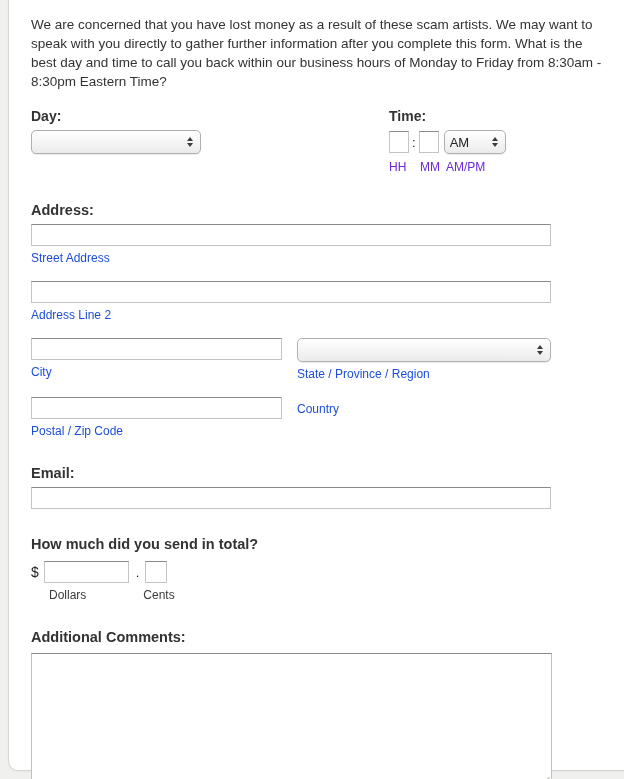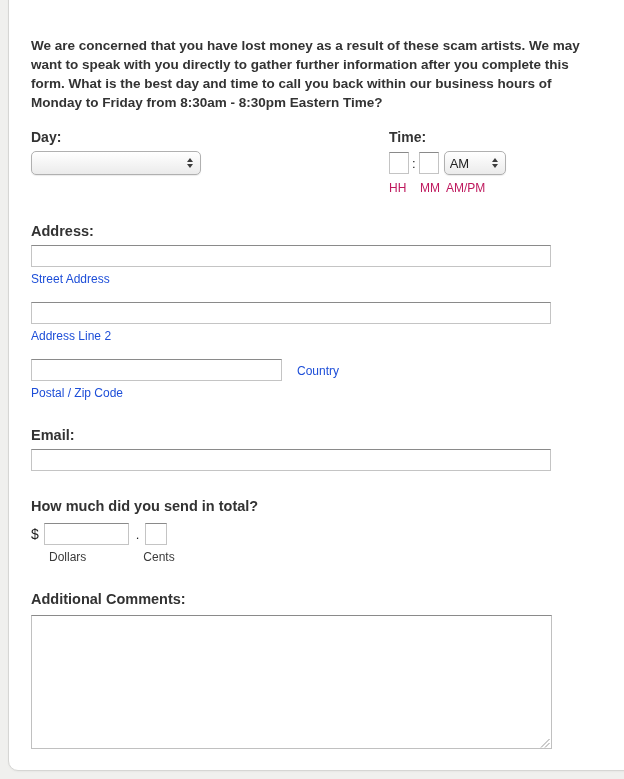--- a/index.html
+++ b/index.html
@@ -18,26 +18,25 @@
     border: 1px solid #d6d6d4;
     border-radius: 10px;
     box-shadow: 0 1px 2px rgba(0,0,0,0.04);
   }
   .content {
     padding: 26px 0 0 22px;
     width: 566px;
   }
   .intro {
     font-size: 13.5px;
-    font-weight: bold;
+    font-weight: normal;
     line-height: 19px;
     color: #333;
     width: 572px;
     margin-bottom: 17px;
-    margin-top: 21px;
   }
   .lbl {
     font-size: 14px;
     font-weight: bold;
     color: #333;
     margin-bottom: 6px;
   }
   .heading {
     font-size: 14.5px;
     font-weight: bold;
@@ -89,21 +88,21 @@
   .tri-up   { border-bottom: 4.5px solid #3c3c3c; }
   .tri-down { border-top: 4.5px solid #3c3c3c; }
 
   .daytime { display: flex; margin-bottom: 28px; }
   .day-col { width: 358px; }
   .sel-day { width: 170px; }
   .time-widgets { display: flex; align-items: center; }
   .txt-tiny { width: 20px; height: 22px; padding: 0 2px; text-align: center; }
   .colon { font-size: 13px; color: #222; margin: 0 3px; }
   .sel-ampm { width: 62px; margin-left: 5px; }
-  .time-sub { display: flex; font-size: 12px; color: #be185d; margin-top: 6px; }
+  .time-sub { display: flex; font-size: 12px; color: #6d28d9; margin-top: 6px; }
   .time-sub .hh { width: 31px; }
   .time-sub .mm { width: 26px; }
 
   .field-group { margin-bottom: 16px; }
   .cols { display: flex; gap: 15px; }
   .col-l { width: 251px; }
   .col-r { width: 254px; }
   .col-l .txt, .col-r .sel { width: 100%; }
 
   .section-gap { margin-top: 27px; }
@@ -181,20 +180,38 @@
     <div class="field-group">
       <input type="text" class="txt w-full" value="" style="">
       <div class="sublabel">Street Address</div>
     </div>
 
     <div class="field-group">
       <input type="text" class="txt w-full" value="" style="">
       <div class="sublabel">Address Line 2</div>
     </div>
 
+    <div class="cols field-group">
+      <div class="col-l">
+        <input type="text" class="txt" value="" style="">
+        <div class="sublabel">City</div>
+      </div>
+      <div class="col-r">
+        <span class="sel">
+          <select>
+            <option></option>
+          </select>
+          <span class="arrows">
+              <span class="tri-up"></span>
+              <span class="tri-down"></span>
+            </span>
+        </span>
+        <div class="sublabel">State / Province / Region</div>
+      </div>
+    </div>
 
     <div class="cols field-group">
       <div class="col-l">
         <input type="text" class="txt" value="" style="">
         <div class="sublabel">Postal / Zip Code</div>
       </div>
       <div class="col-r">
         <div class="sublabel">Country</div>
       </div>
     </div>

